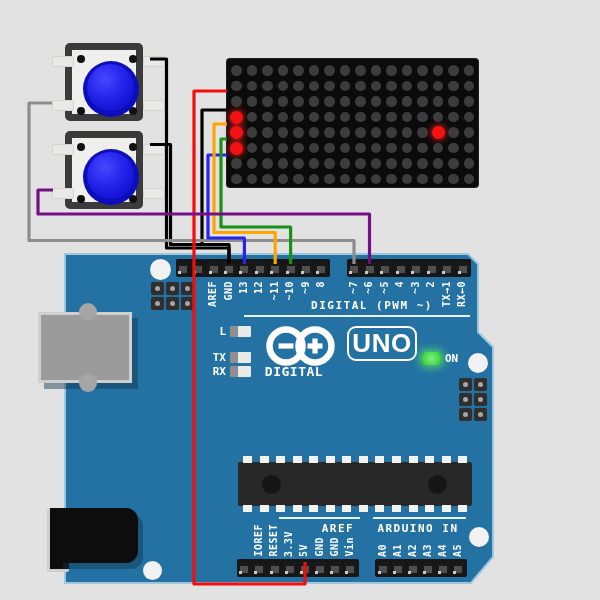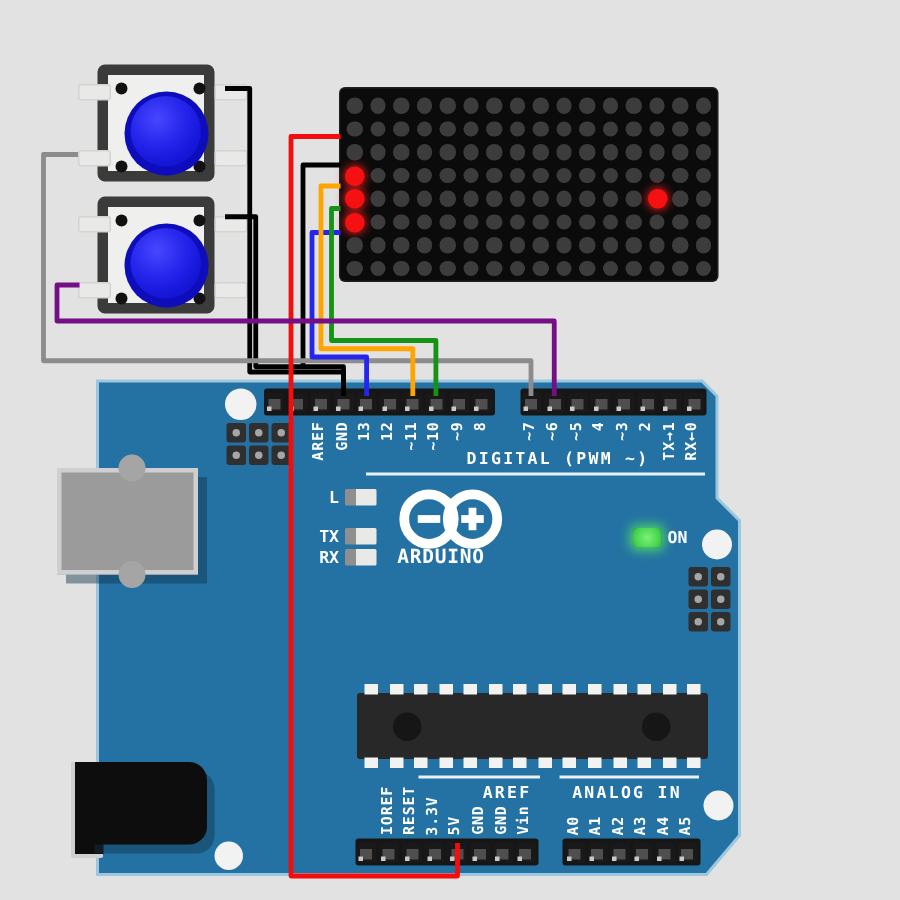--- a/index.html
+++ b/index.html
@@ -419,40 +419,41 @@
       <div class="socket" style="left: 451.5px; top: 561.5px;">
         <div class="sockin"></div>
       </div>
       <div class="pinlabel" style="left: 451.5px; bottom: 43px;">A5</div>
     </div>
 
   <div class="sect" style="left:302px;top:299px;width:140px;">DIGITAL (PWM ~)</div>
   <div class="wline" style="left:244px;top:315px;width:226px;"></div>
   <div class="sect" style="left:298px;top:522px;width:80px;">AREF</div>
   <div class="wline" style="left:279px;top:517px;width:81px;"></div>
-  <div class="sect" style="left:368px;top:522px;width:100px;">ANALOG IN</div>
+  <div class="sect" style="left:368px;top:522px;width:100px;">ARDUINO IN</div>
   <div class="wline" style="left:373px;top:517px;width:93px;"></div>
 
   <div class="ledlab" style="left:206px;top:325px;width:20px;">L</div>
   <div class="ledrect" style="left:230px;top:325.5px;"></div>
   <div class="ledlab" style="left:202px;top:351px;width:24px;">TX</div>
   <div class="ledrect" style="left:230px;top:351.5px;"></div>
   <div class="ledlab" style="left:202px;top:365px;width:24px;">RX</div>
   <div class="ledrect" style="left:230px;top:365.5px;"></div>
 
   <svg class="layer" width="600" height="600">
     <g>
       <circle cx="286" cy="346" r="16.5" fill="none" stroke="#fff" stroke-width="6.5"></circle>
       <circle cx="315" cy="346" r="16.5" fill="none" stroke="#fff" stroke-width="6.5"></circle>
       <rect x="278.5" y="343.4" width="15" height="5.2" fill="#fff"></rect>
       <rect x="307.5" y="343.4" width="15" height="5.2" fill="#fff"></rect>
       <rect x="312.4" y="338.5" width="5.2" height="15" fill="#fff"></rect>
     </g>
   </svg>
-  <div id="brand">ARDUINO</div>
+  <div id="brand">DIGITAL</div>
+  <div id="unobox">UNO</div>
   <div id="onled"></div>
   <div id="onlabel">ON</div>
 
   <svg class="layer" id="wiresvg" width="600" height="600">
       <polyline points="150,59 166.5,59 166.5,248 229,248 229,264" fill="none" stroke="#000000" stroke-width="3.2" stroke-linejoin="round"></polyline>
       <polyline points="150,144.5 170.5,144.5 170.5,244.5 229,244.5 229,262" fill="none" stroke="#000000" stroke-width="3.2" stroke-linejoin="round"></polyline>
       <polyline points="227,110 202,110 202,244.5" fill="none" stroke="#000000" stroke-width="3.2" stroke-linejoin="round"></polyline>
       <polyline points="52,103 29,103 29,240.5 354,240.5 354,264" fill="none" stroke="#8c8c8c" stroke-width="3.2" stroke-linejoin="round"></polyline>
       <polyline points="227,155 208,155 208,238 244.4,238 244.4,264" fill="none" stroke="#2525ee" stroke-width="3.2" stroke-linejoin="round"></polyline>
       <polyline points="227,124 214,124 214,232.5 275.2,232.5 275.2,264" fill="none" stroke="#ffa500" stroke-width="3.2" stroke-linejoin="round"></polyline>

